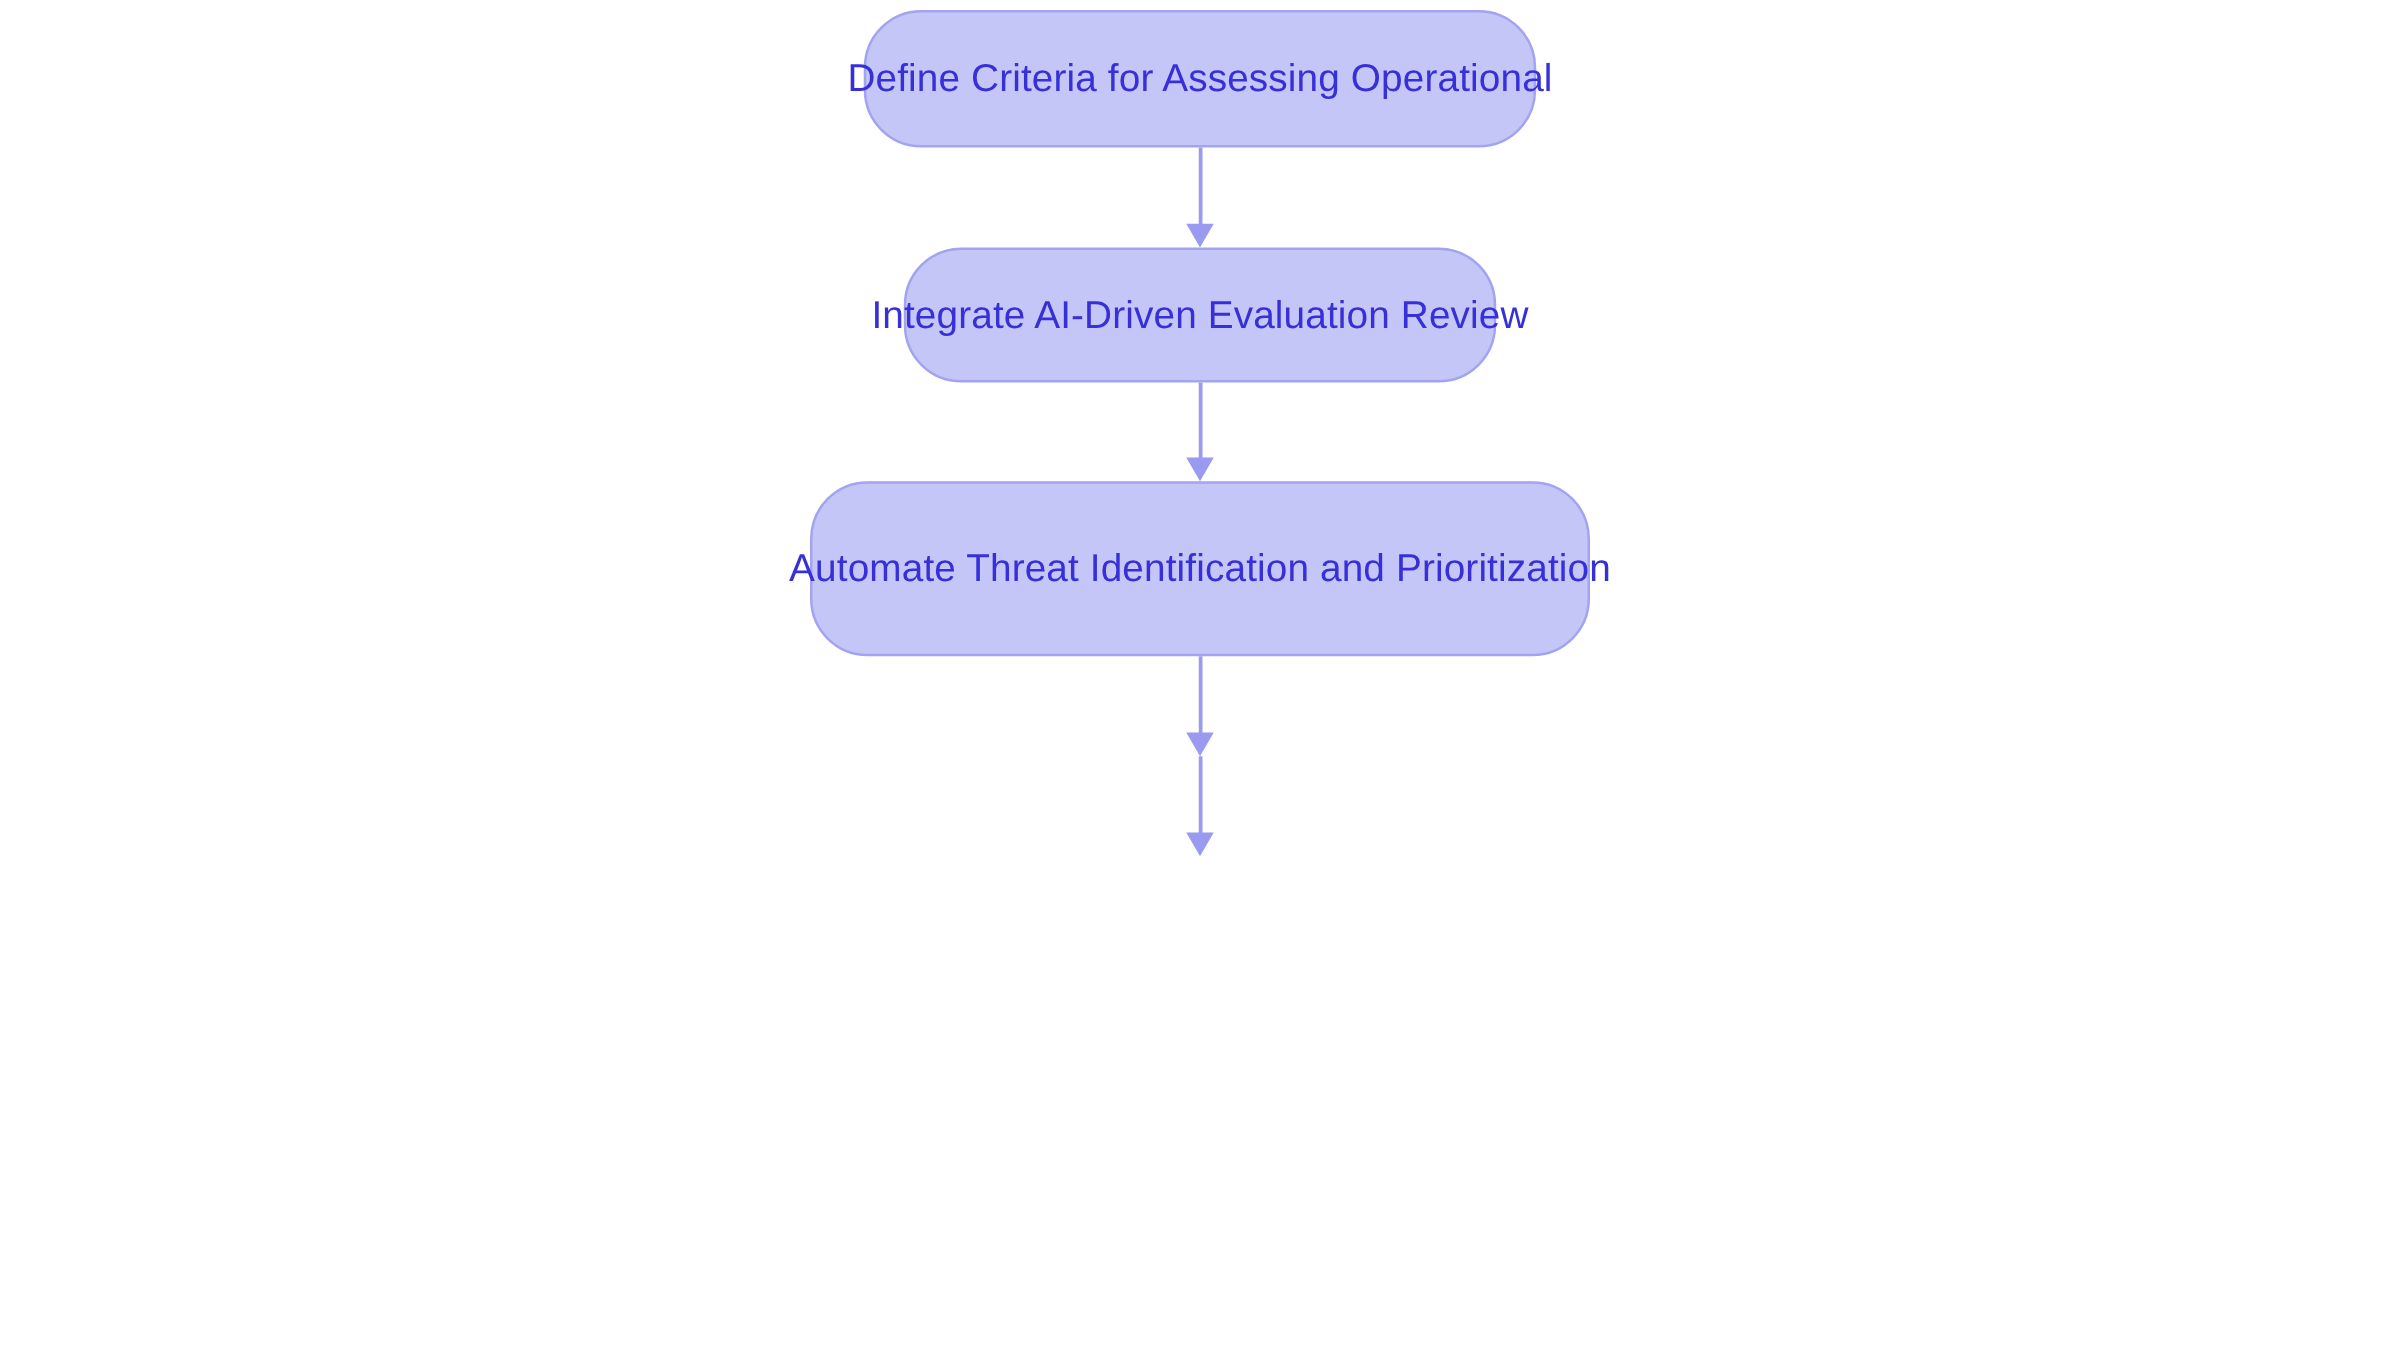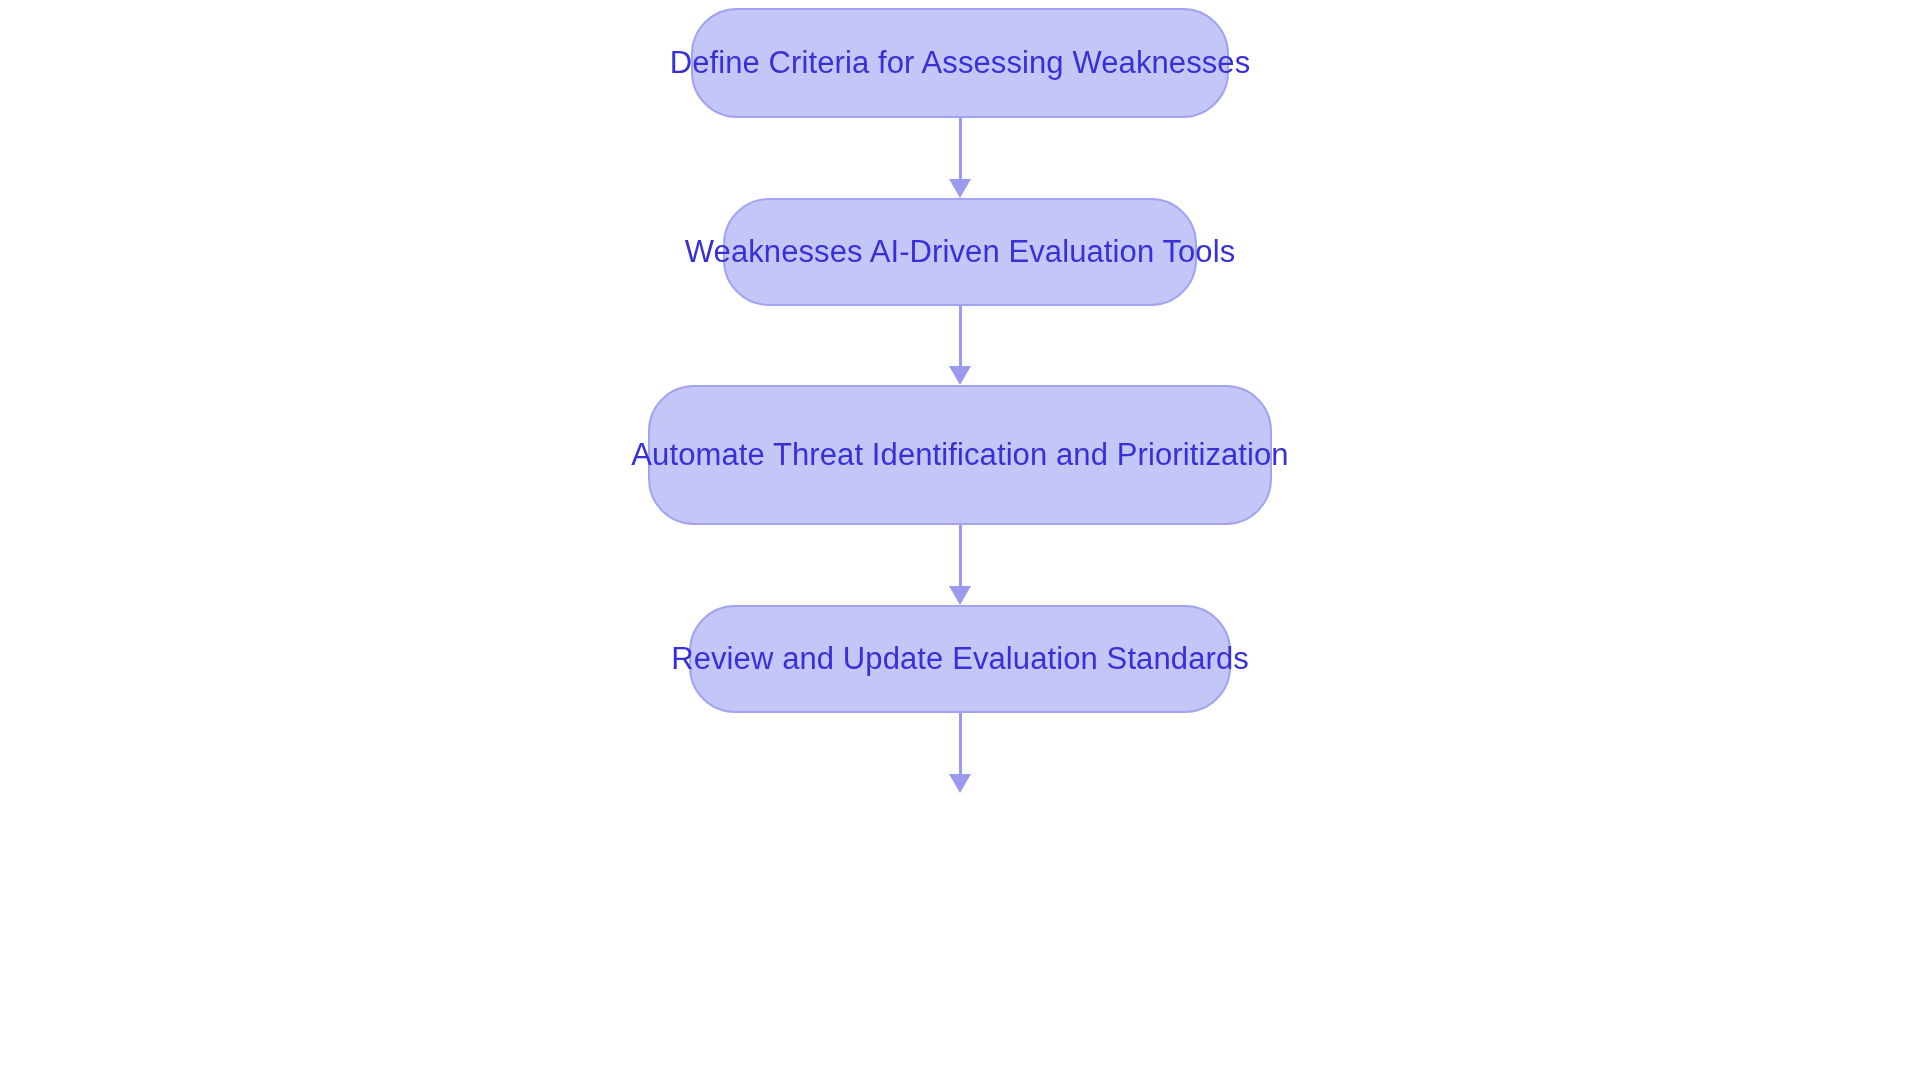--- a/index.html
+++ b/index.html
@@ -96,49 +96,46 @@
 
   .node-4 { width: 526px; height: 108px; }
 </style>
 </head>
 <body>
 
 <div id="flowchart-root">
   <div class="flow-column">
 
     <div class="node node-0">
-      <span class="node-label">Define Criteria for Assessing Weaknesses</span>
+      <span class="node-label">Define Criteria for Assessing Operational</span>
     </div>
 
     <div class="connector conn-0">
       <div class="connector-line"></div>
       <div class="connector-arrow"></div>
     </div>
 
     <div class="node node-1">
-      <span class="node-label">Weaknesses AI-Driven Evaluation Tools</span>
+      <span class="node-label">Integrate AI-Driven Evaluation Review</span>
     </div>
 
     <div class="connector conn-1">
       <div class="connector-line"></div>
       <div class="connector-arrow"></div>
     </div>
 
     <div class="node node-2">
       <span class="node-label">Automate Threat Identification and Prioritization</span>
     </div>
 
     <div class="connector conn-2">
       <div class="connector-line"></div>
       <div class="connector-arrow"></div>
     </div>
 
-    <div class="node node-3">
-      <span class="node-label">Review and Update Evaluation Standards</span>
-    </div>
 
     <div class="connector conn-3">
       <div class="connector-line"></div>
       <div class="connector-arrow"></div>
     </div>
 
 
   </div>
 </div>
 

